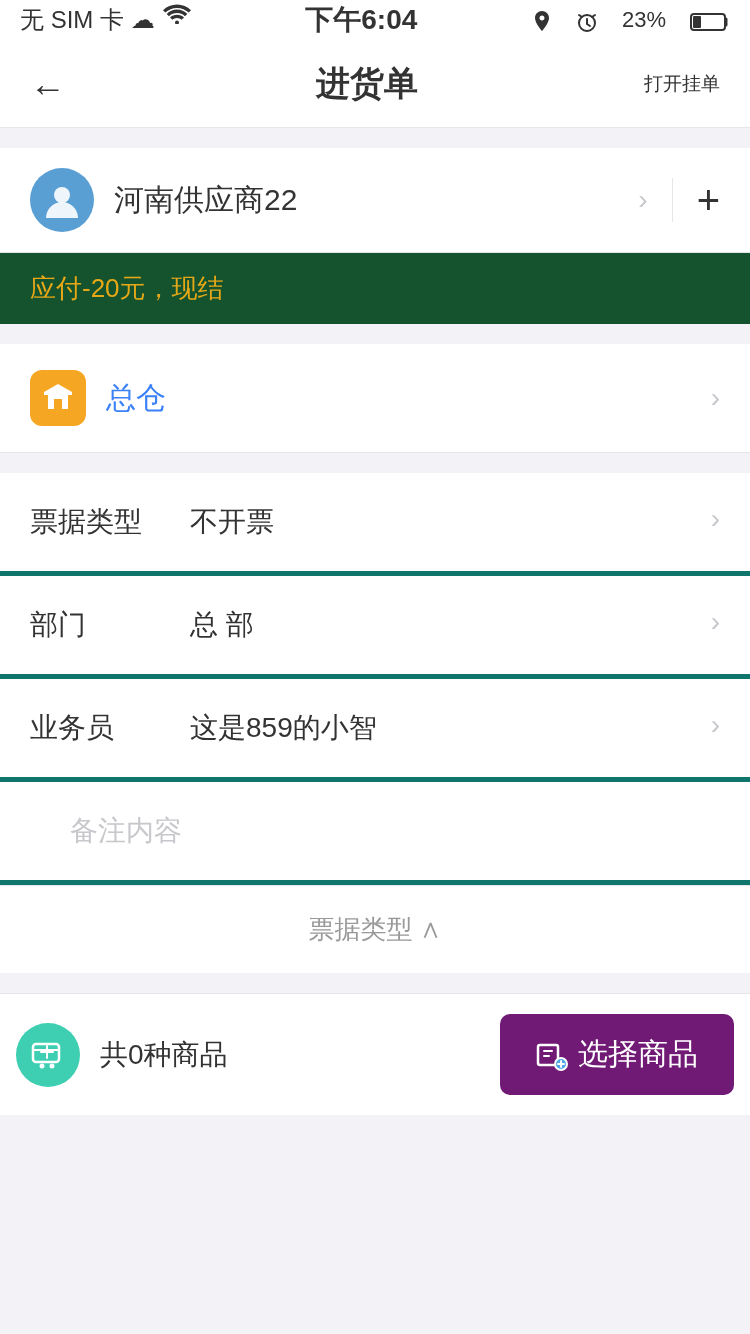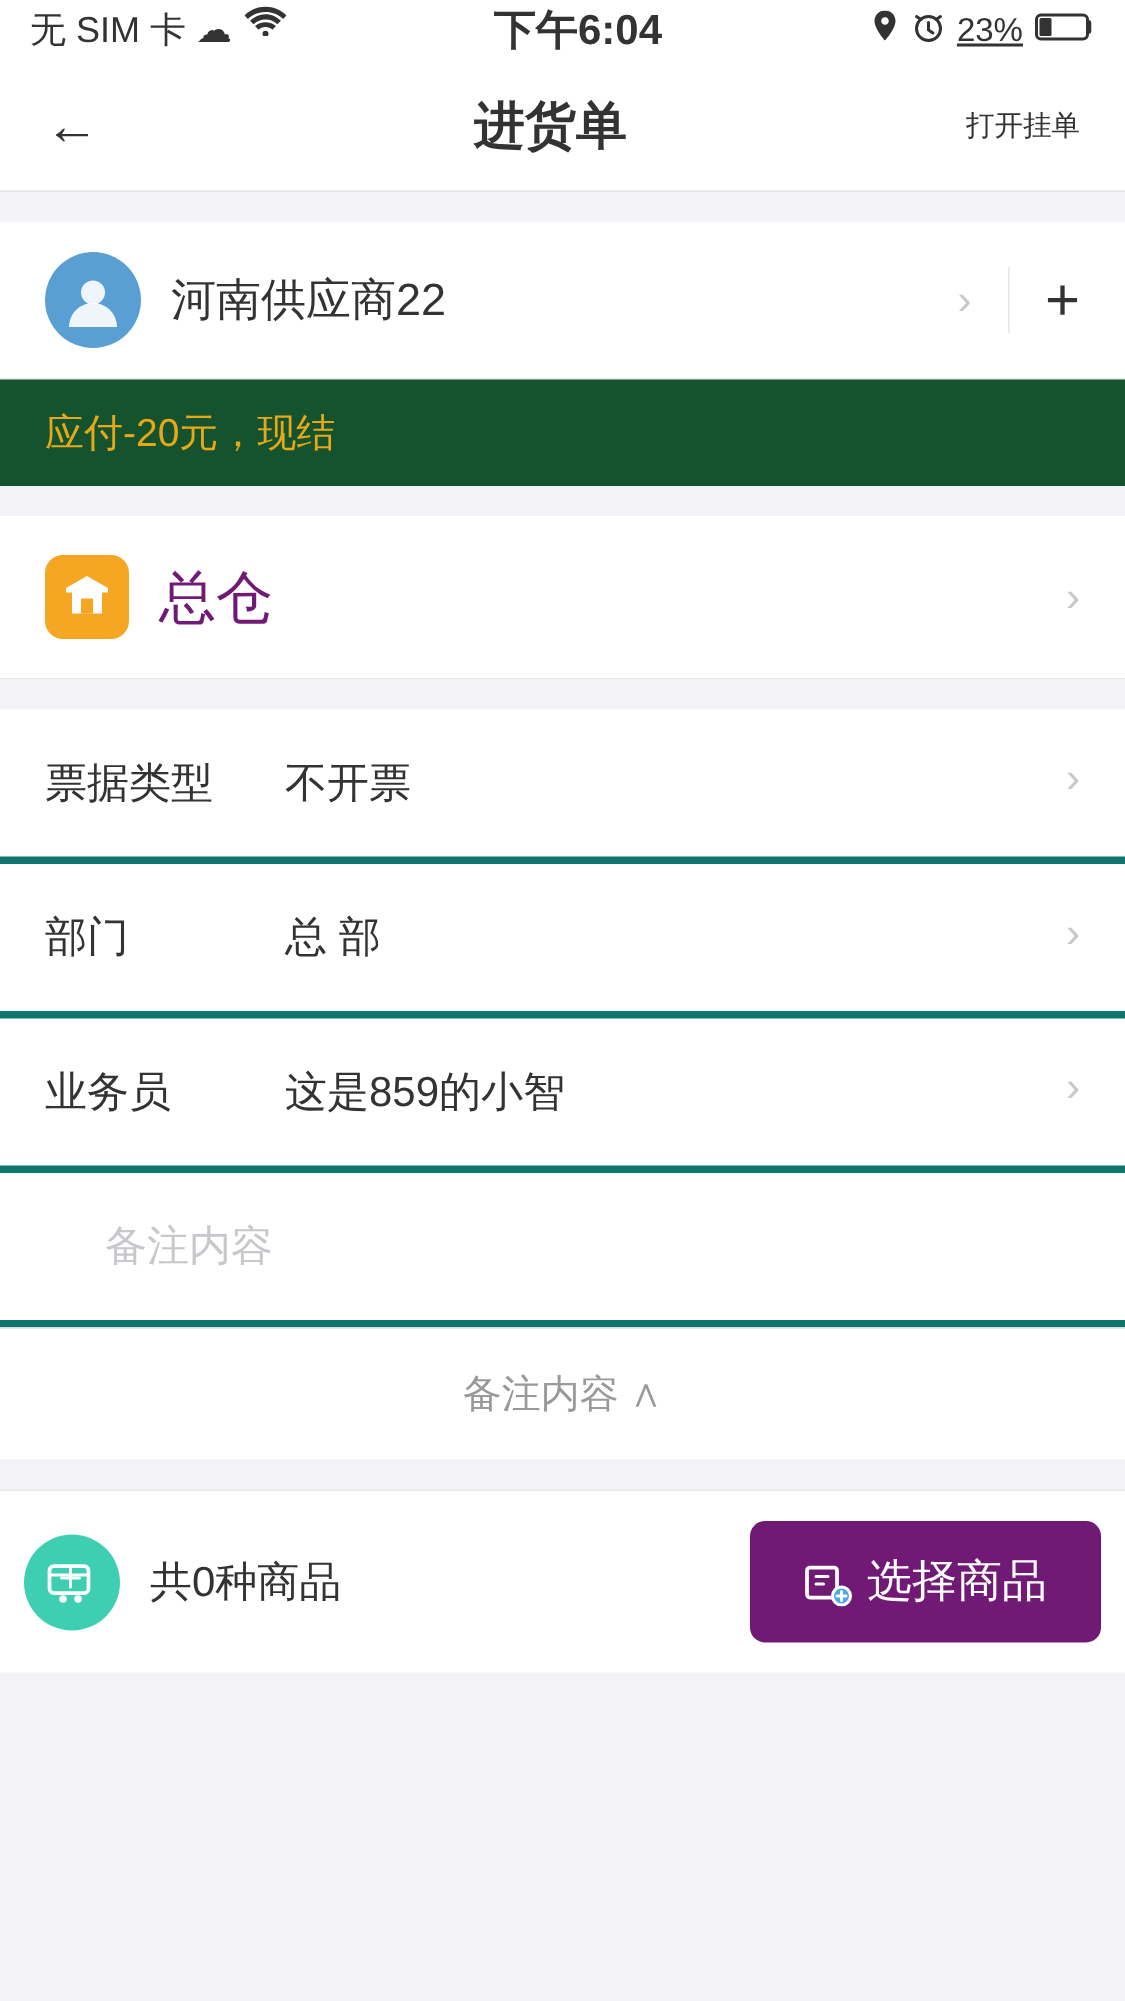--- a/index.html
+++ b/index.html
@@ -19,21 +19,21 @@
       background: #fff;
       display: flex;
       align-items: center;
       justify-content: space-between;
       padding: 0 20px;
       font-size: 24px;
       color: #333;
     }
     .status-left { display: flex; align-items: flex-start; gap: 8px; }
     .status-center { font-size: 28px; font-weight: 600; }
-    .status-right { display: flex; align-items: flex-start; gap: 8px; font-size: 22px; text-decoration: underline; }
+    .status-right { display: flex; align-items: flex-end; gap: 24px; font-size: 22px; }
 
     
     .nav-bar {
       height: 88px;
       background: #fff;
       display: flex;
       align-items: center;
       justify-content: space-between;
       padding: 0 30px;
       border-bottom: 1px solid #e5e5ea;
@@ -136,22 +136,22 @@
       border-radius: 12px;
       display: flex;
       align-items: center;
       justify-content: center;
       margin-right: 20px;
       flex-shrink: 0;
     }
     .warehouse-icon svg { width: 34px; height: 34px; }
     .warehouse-name {
       flex: 1;
-      font-size: 38px;
-      color: #701a75;
+      font-size: 30px;
+      color: #3b82f6;
     }
 
     
     .form-section {
       background: #fff;
       margin-top: 0;
     }
     .form-row {
       display: flex;
       align-items: flex-start;
@@ -318,21 +318,21 @@
   <div class="form-row">
     <span class="form-label">业务员</span>
     <span class="form-value">这是859的小智</span>
     <span class="chevron">›</span>
   </div>
 
   <div class="form-row">
     <span class="form-value placeholder">备注内容</span>
   </div>
 
-  <div class="collapse-row">备注内容 ∧</div>
+  <div class="collapse-row">票据类型 ∧</div>
 </div>
 
 <div class="section-gap"></div>
 
 <div class="bottom-bar">
   <div class="bottom-cart-icon">
     <svg viewBox="0 0 38 38" fill="none">
       <rect x="4" y="8" width="26" height="18" rx="3" stroke="#fff" stroke-width="2.5" fill="none"></rect>
       <path d="M4 14h26" stroke="#fff" stroke-width="2"></path>
       <circle cx="13" cy="30" r="2.5" fill="#fff"></circle>

